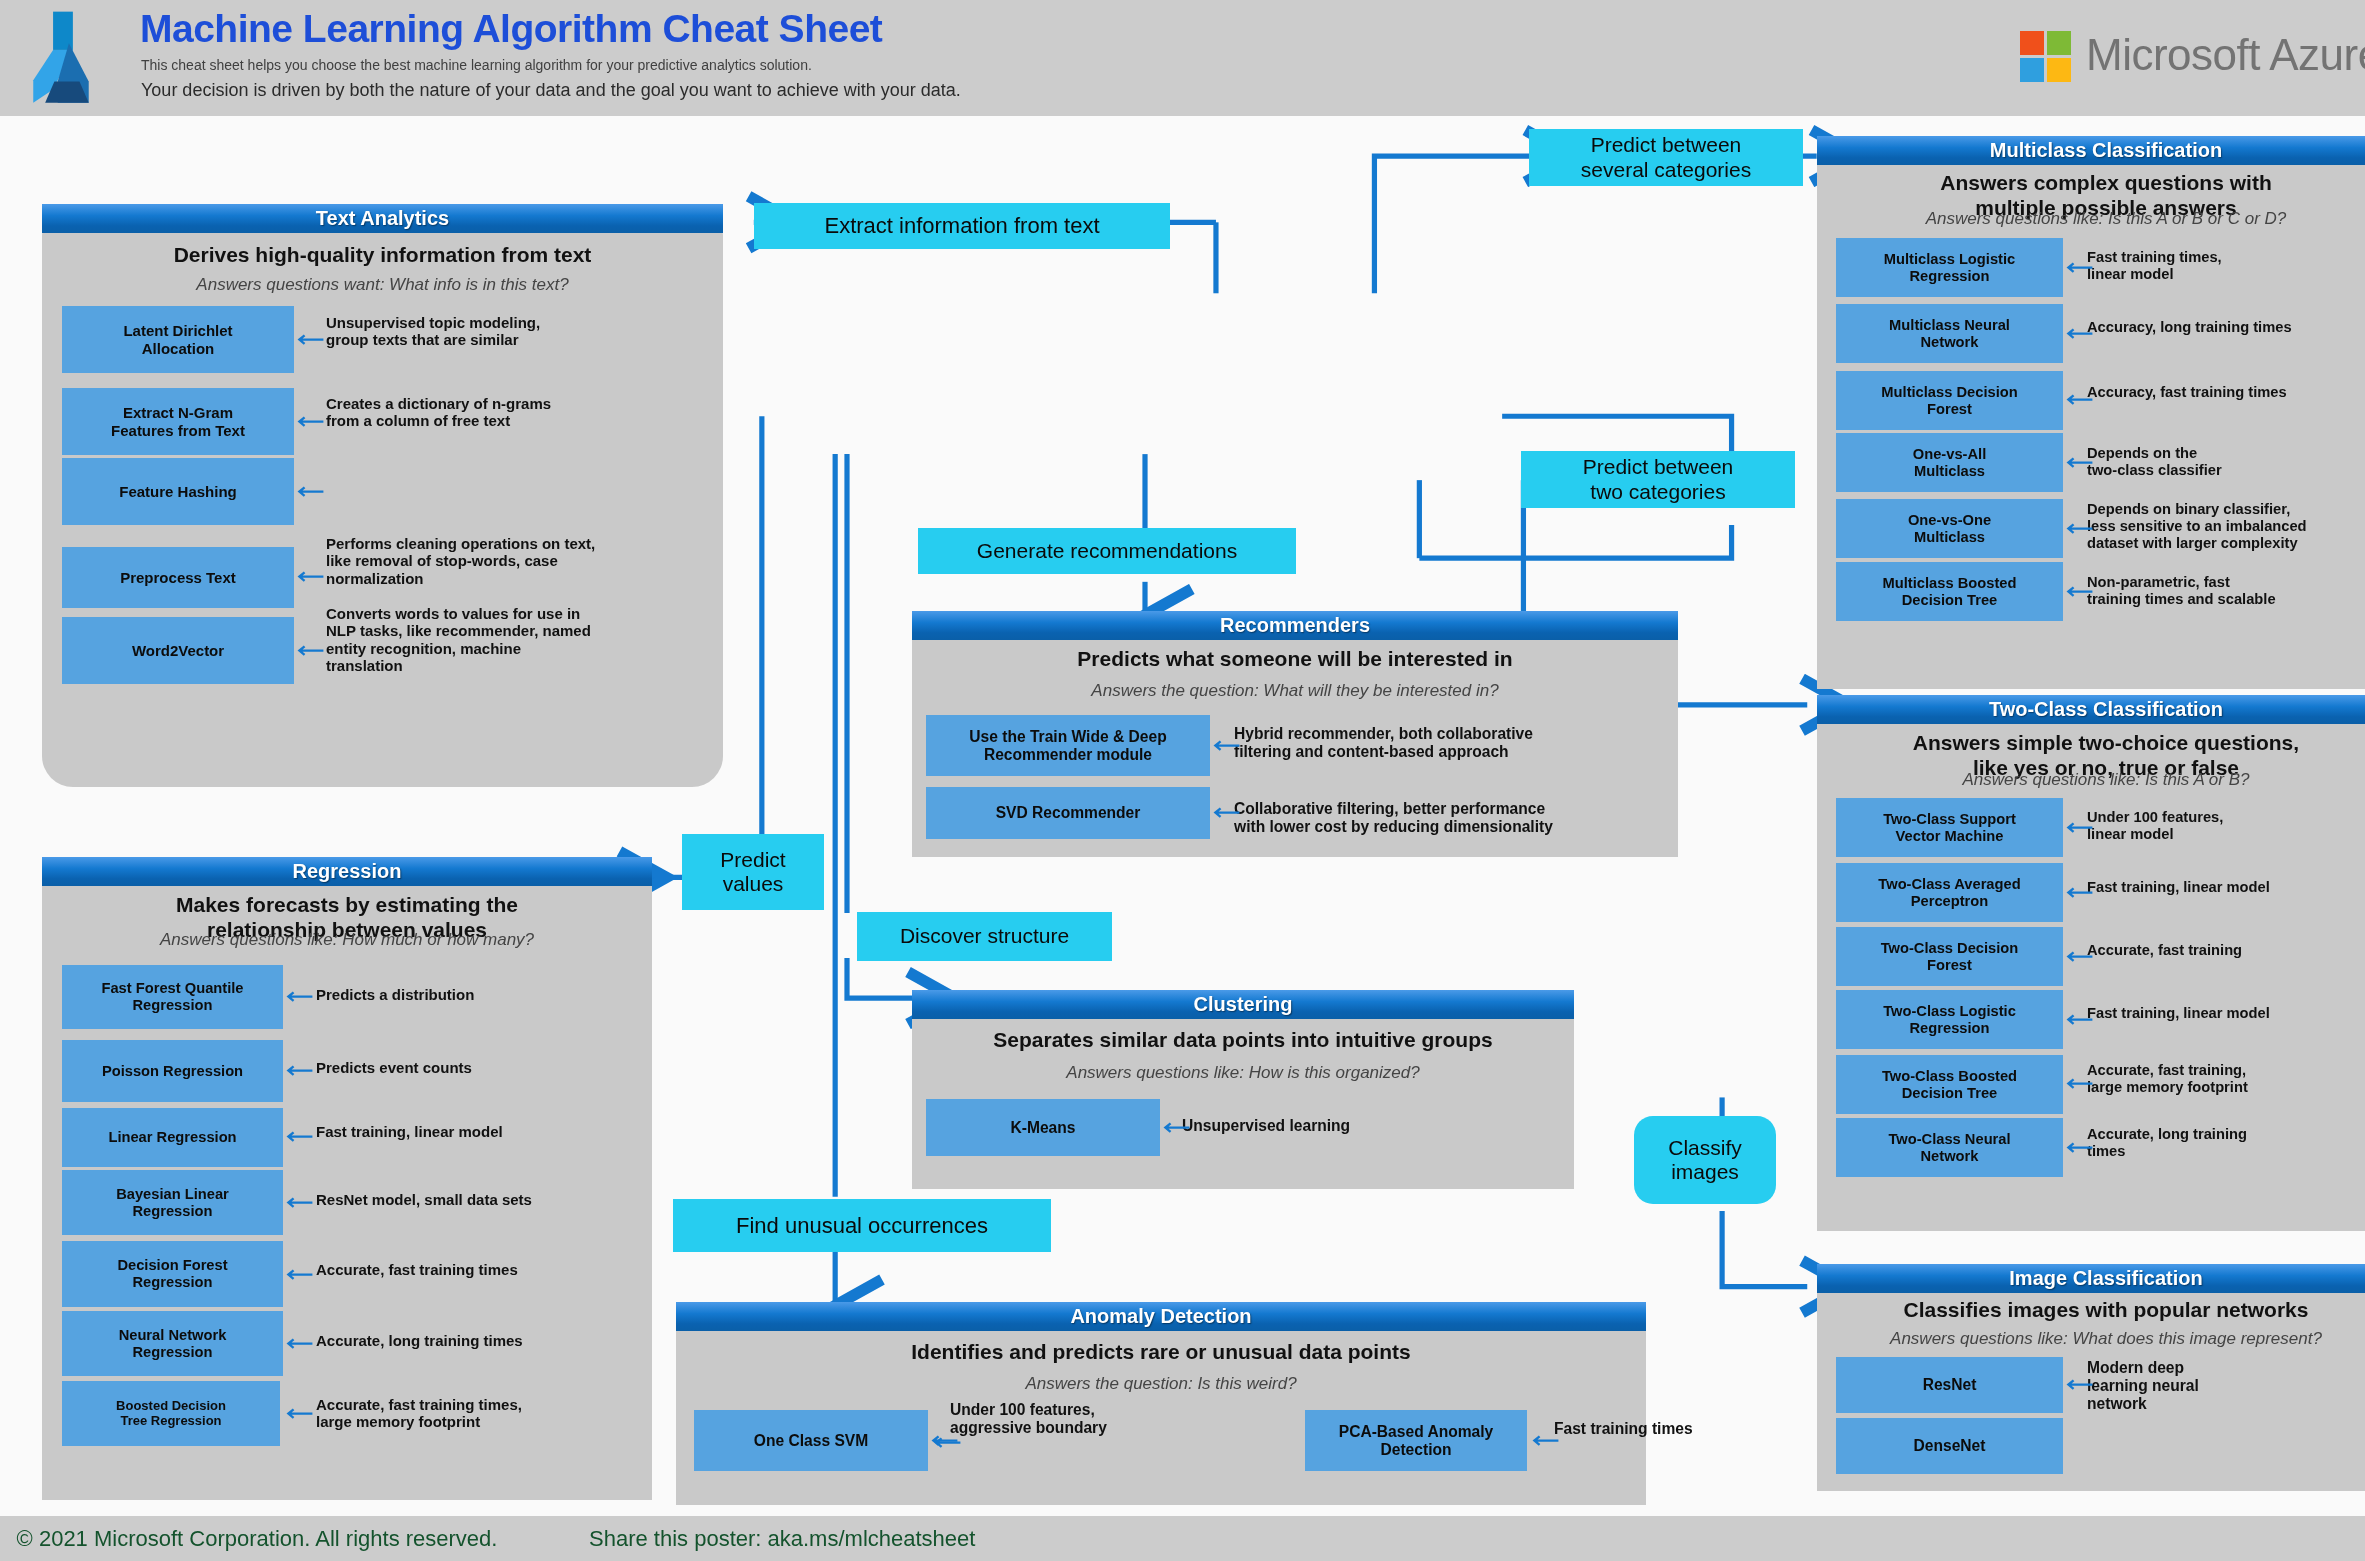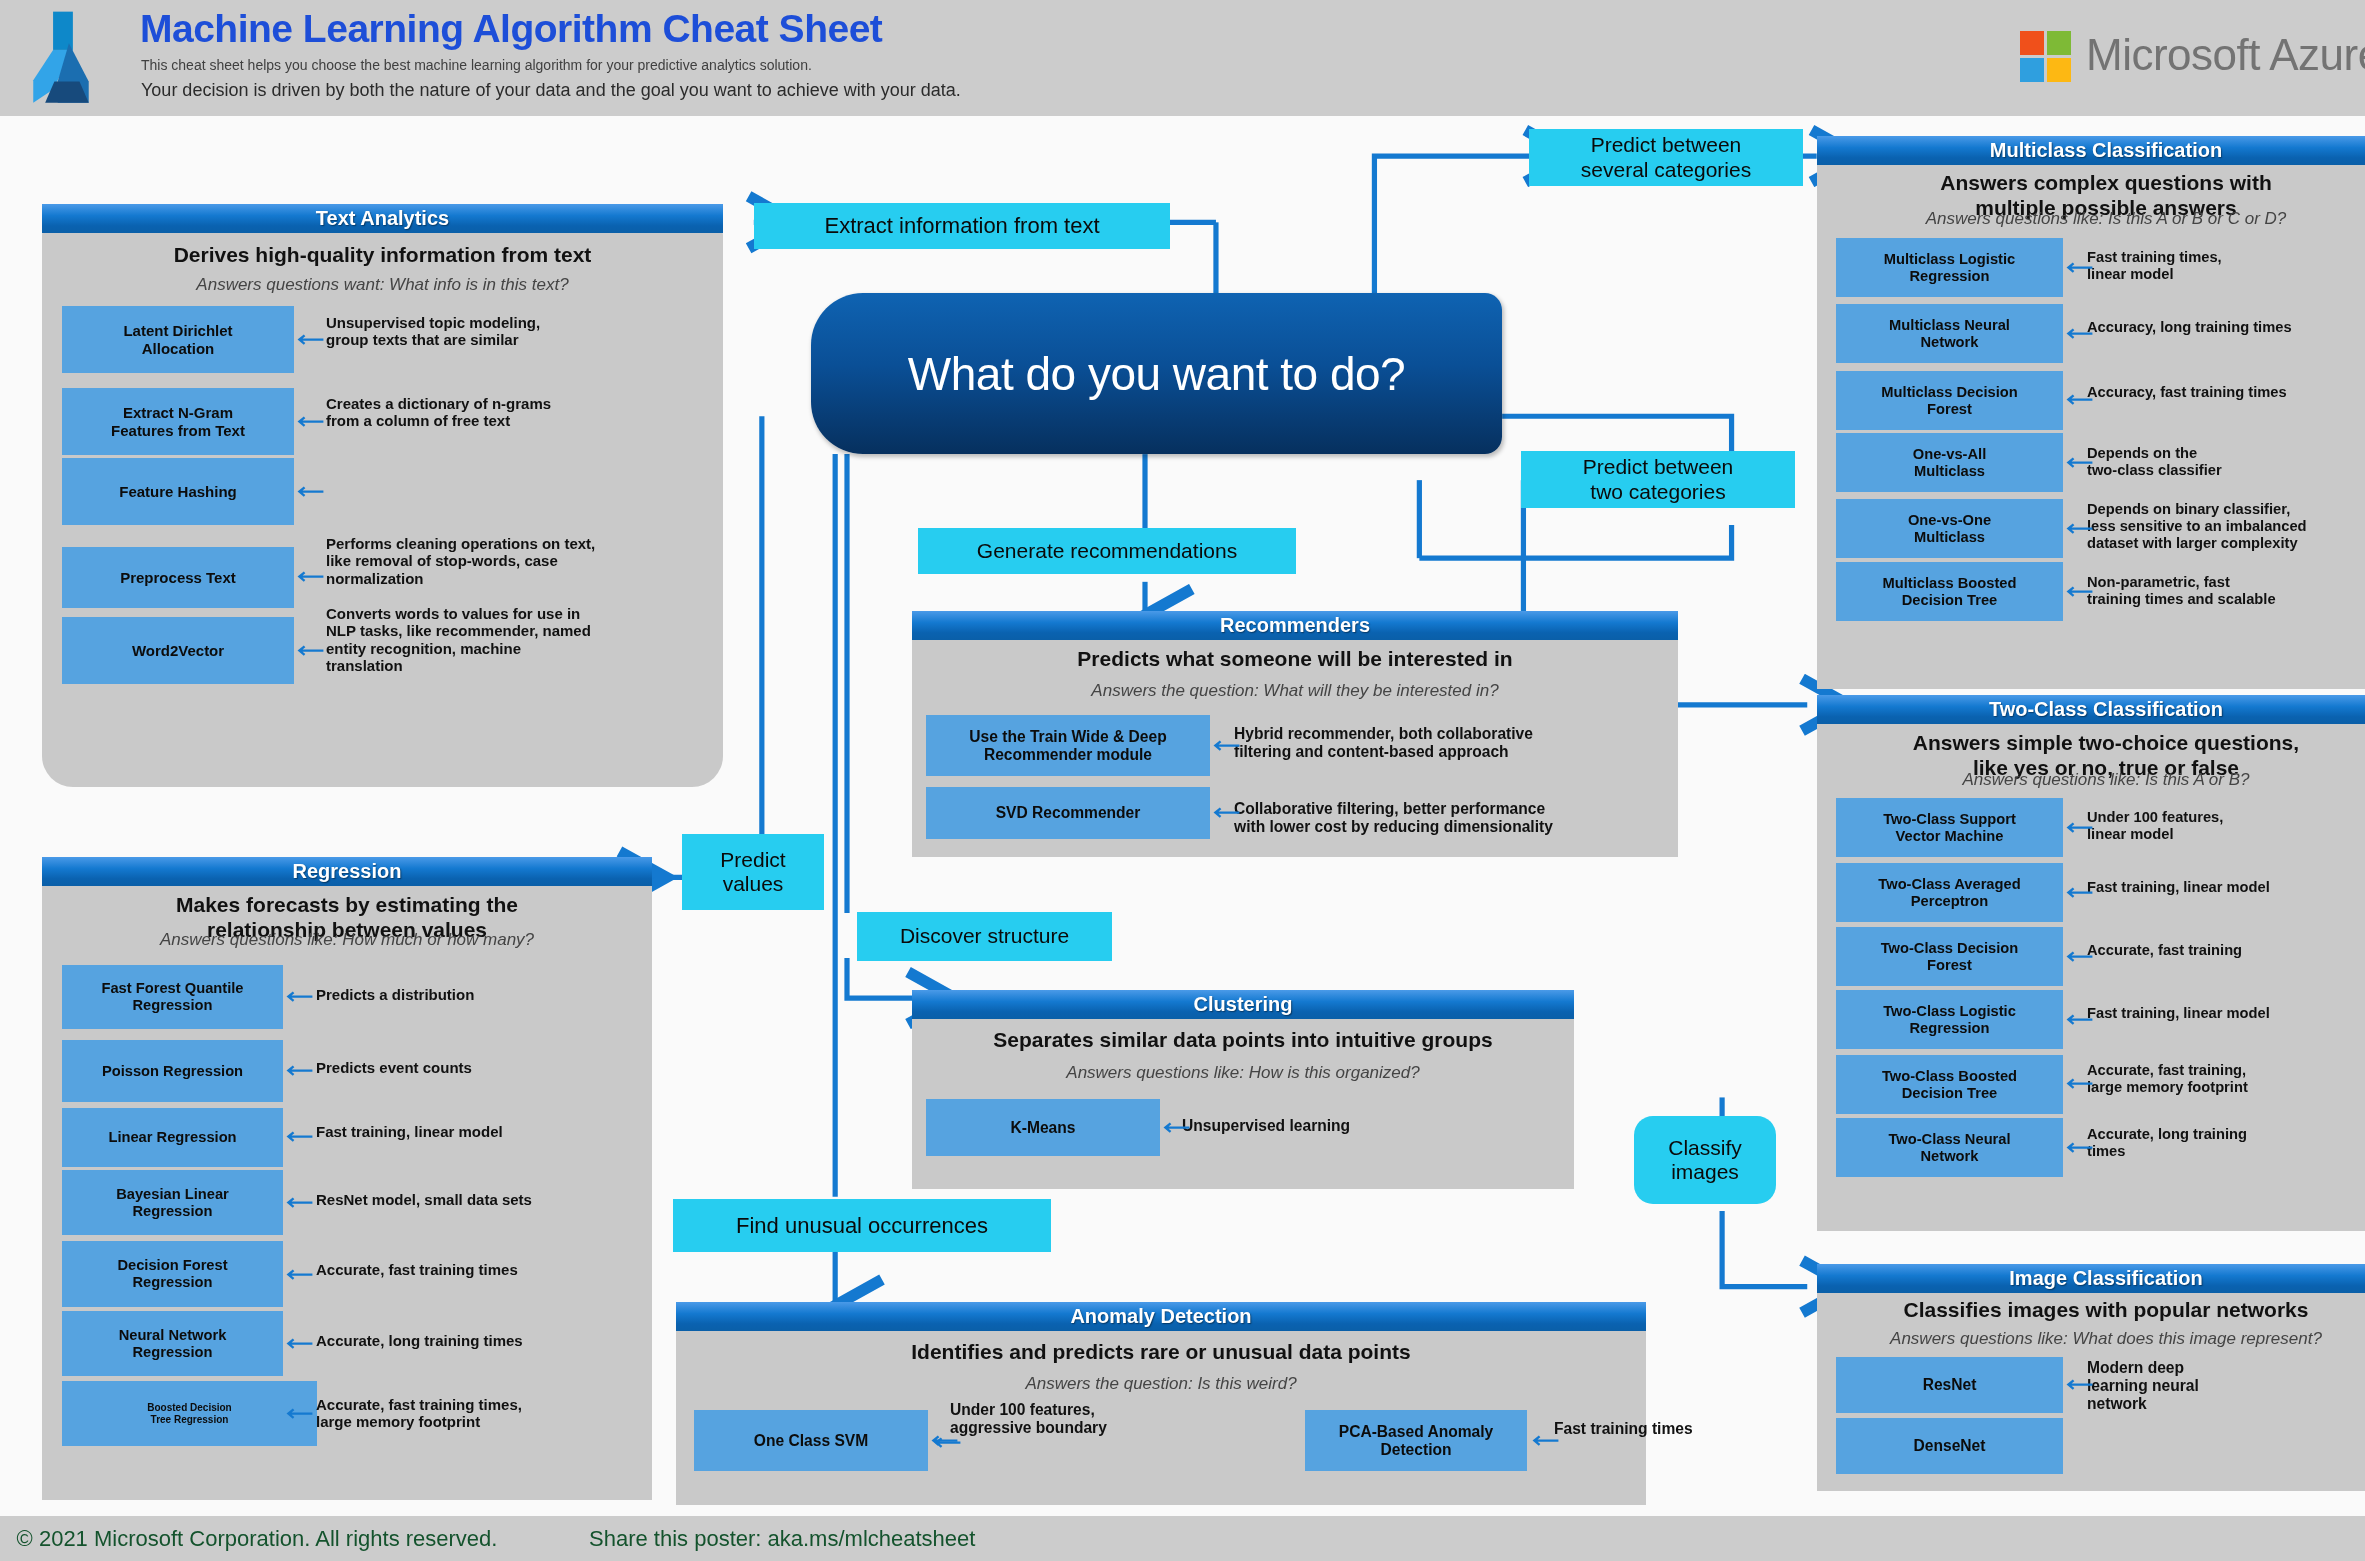--- a/index.html
+++ b/index.html
@@ -189,21 +189,21 @@
       <div class="algo" style="left:20px;top:384px;width:221px;height:66px;font-size:14.7px;">Decision Forest<br>Regression</div>
       <div class="desc" style="left:274px;top:404px;width:331px;font-size:15px;">Accurate, fast training times</div>
       <div style="position:absolute;left:244px;top:411px;width:27.4px;height:13.2px;"><svg width="100%" height="100%" viewBox="0 0 58 28">
           <path d="M56,14 L6,14 M16,5 L5,14 L16,23" fill="none" stroke="#1479d0" stroke-width="5"></path>
         </svg></div>
       <div class="algo" style="left:20px;top:454px;width:221px;height:65px;font-size:14.7px;">Neural Network<br>Regression</div>
       <div class="desc" style="left:274px;top:475px;width:331px;font-size:15px;">Accurate, long training times</div>
       <div style="position:absolute;left:244px;top:480px;width:27.4px;height:13.2px;"><svg width="100%" height="100%" viewBox="0 0 58 28">
           <path d="M56,14 L6,14 M16,5 L5,14 L16,23" fill="none" stroke="#1479d0" stroke-width="5"></path>
         </svg></div>
-      <div class="algo" style="left:20px;top:524px;width:255px;height:65px;font-size:10px;">Boosted Decision<br>Tree Regression</div>
+      <div class="algo" style="left:20px;top:524px;width:218px;height:65px;font-size:13px;">Boosted Decision<br>Tree Regression</div>
       <div class="desc" style="left:274px;top:539px;width:331px;font-size:15px;">Accurate, fast training times,<br>large memory footprint</div>
       <div style="position:absolute;left:244px;top:550px;width:27.4px;height:13.2px;"><svg width="100%" height="100%" viewBox="0 0 58 28">
           <path d="M56,14 L6,14 M16,5 L5,14 L16,23" fill="none" stroke="#1479d0" stroke-width="5"></path>
         </svg></div>
     </div>
     <div class="panel" style="left:912px;top:611px;width:766px;height:246px;">
       <div class="panel-head">
         <span>Recommenders</span>
       </div>
       <div class="panel-title" style="top:36px;font-size:21px;">Predicts what someone will be interested in</div>
@@ -330,23 +330,20 @@
         <span>Image Classification</span>
       </div>
       <div class="panel-title" style="top:34px;font-size:21px;">Classifies images with popular networks</div>
       <div class="panel-sub" style="top:64px;">Answers questions like: What does this image represent?</div>
       <div class="algo" style="left:19px;top:93px;width:227px;height:56px;font-size:15.6px;">ResNet</div>
       <div class="desc" style="left:270px;top:95px;width:227px;font-size:15.6px;">Modern deep<br>learning neural<br>network</div>
       <div style="position:absolute;left:249px;top:114px;width:27.4px;height:13.2px;"><svg width="100%" height="100%" viewBox="0 0 58 28">
           <path d="M56,14 L6,14 M16,5 L5,14 L16,23" fill="none" stroke="#1479d0" stroke-width="5"></path>
         </svg></div>
       <div class="algo" style="left:19px;top:154px;width:227px;height:56px;font-size:15.6px;">DenseNet</div>
-    </div>
-    <div class="hub">
-      <span>What do you want to do?</span>
     </div>
     <div class="cyan" style="left:754px;top:203px;width:416px;height:46px;font-size:22px;">Extract information from text</div>
     <div class="cyan" style="left:1529px;top:129px;width:274px;height:57px;font-size:21px;">Predict between<br>several categories</div>
     <div class="cyan" style="left:1521px;top:451px;width:274px;height:57px;font-size:21px;">Predict between<br>two categories</div>
     <div class="cyan" style="left:918px;top:528px;width:378px;height:46px;font-size:21px;">Generate recommendations</div>
     <div class="cyan" style="left:682px;top:834px;width:142px;height:76px;font-size:21px;">Predict<br>values</div>
     <div class="cyan" style="left:857px;top:912px;width:255px;height:49px;font-size:21px;">Discover structure</div>
     <div class="cyan" style="left:673px;top:1199px;width:378px;height:53px;font-size:22px;">Find unusual occurrences</div>
     <div class="cyan" style="left:1634px;top:1116px;width:142px;height:88px;font-size:21px;border-radius:19px;">Classify<br>images</div>
     <div class="footer">

